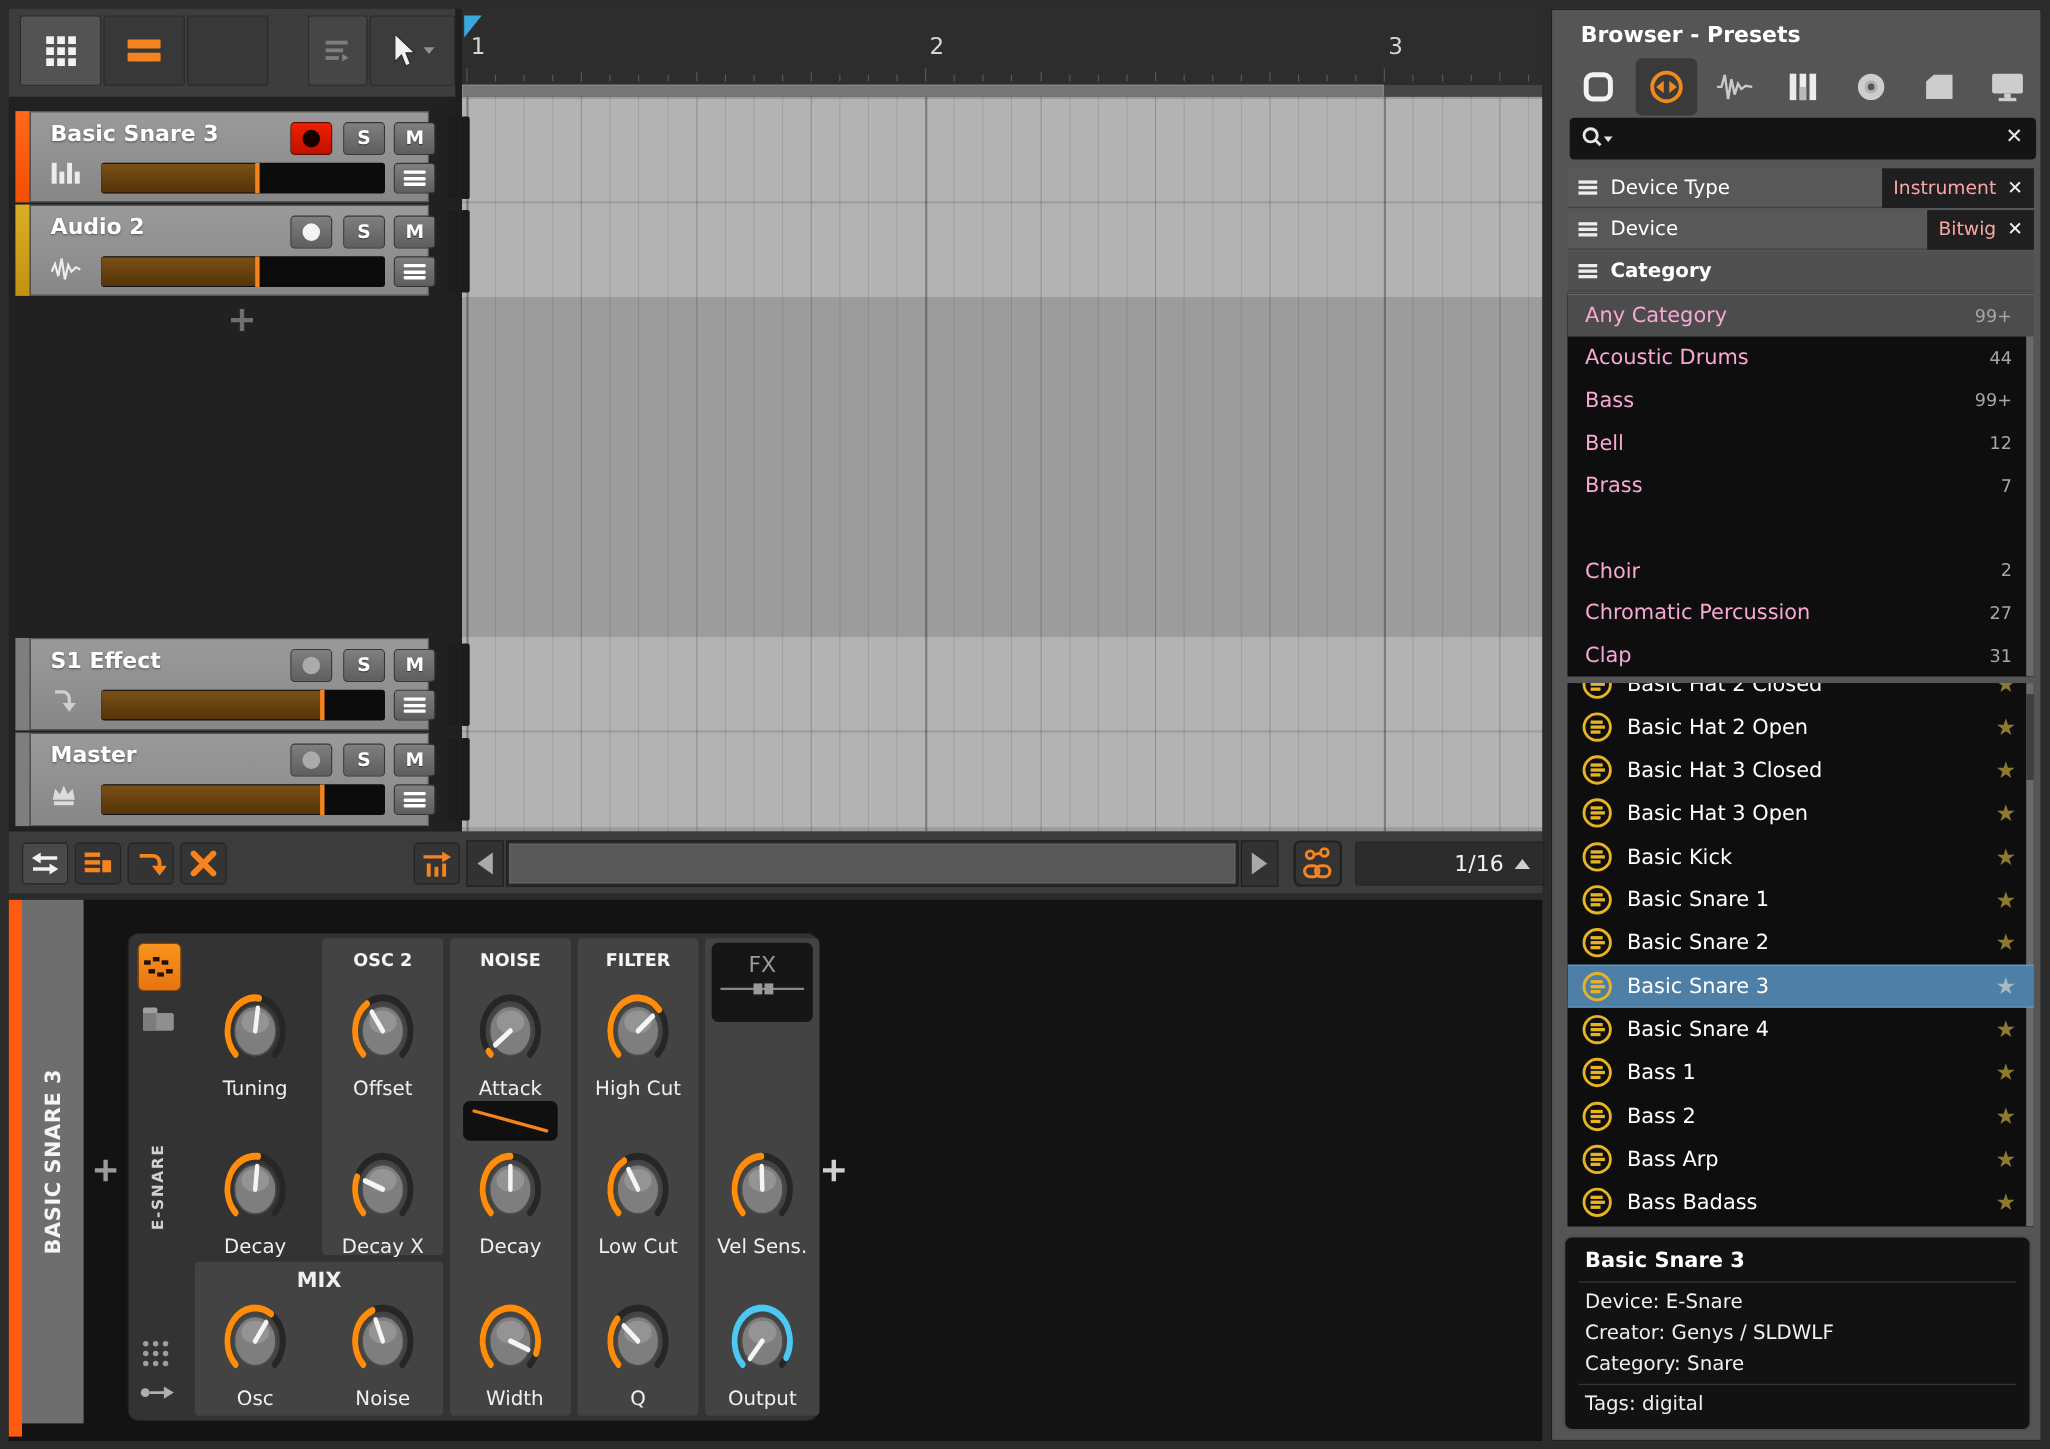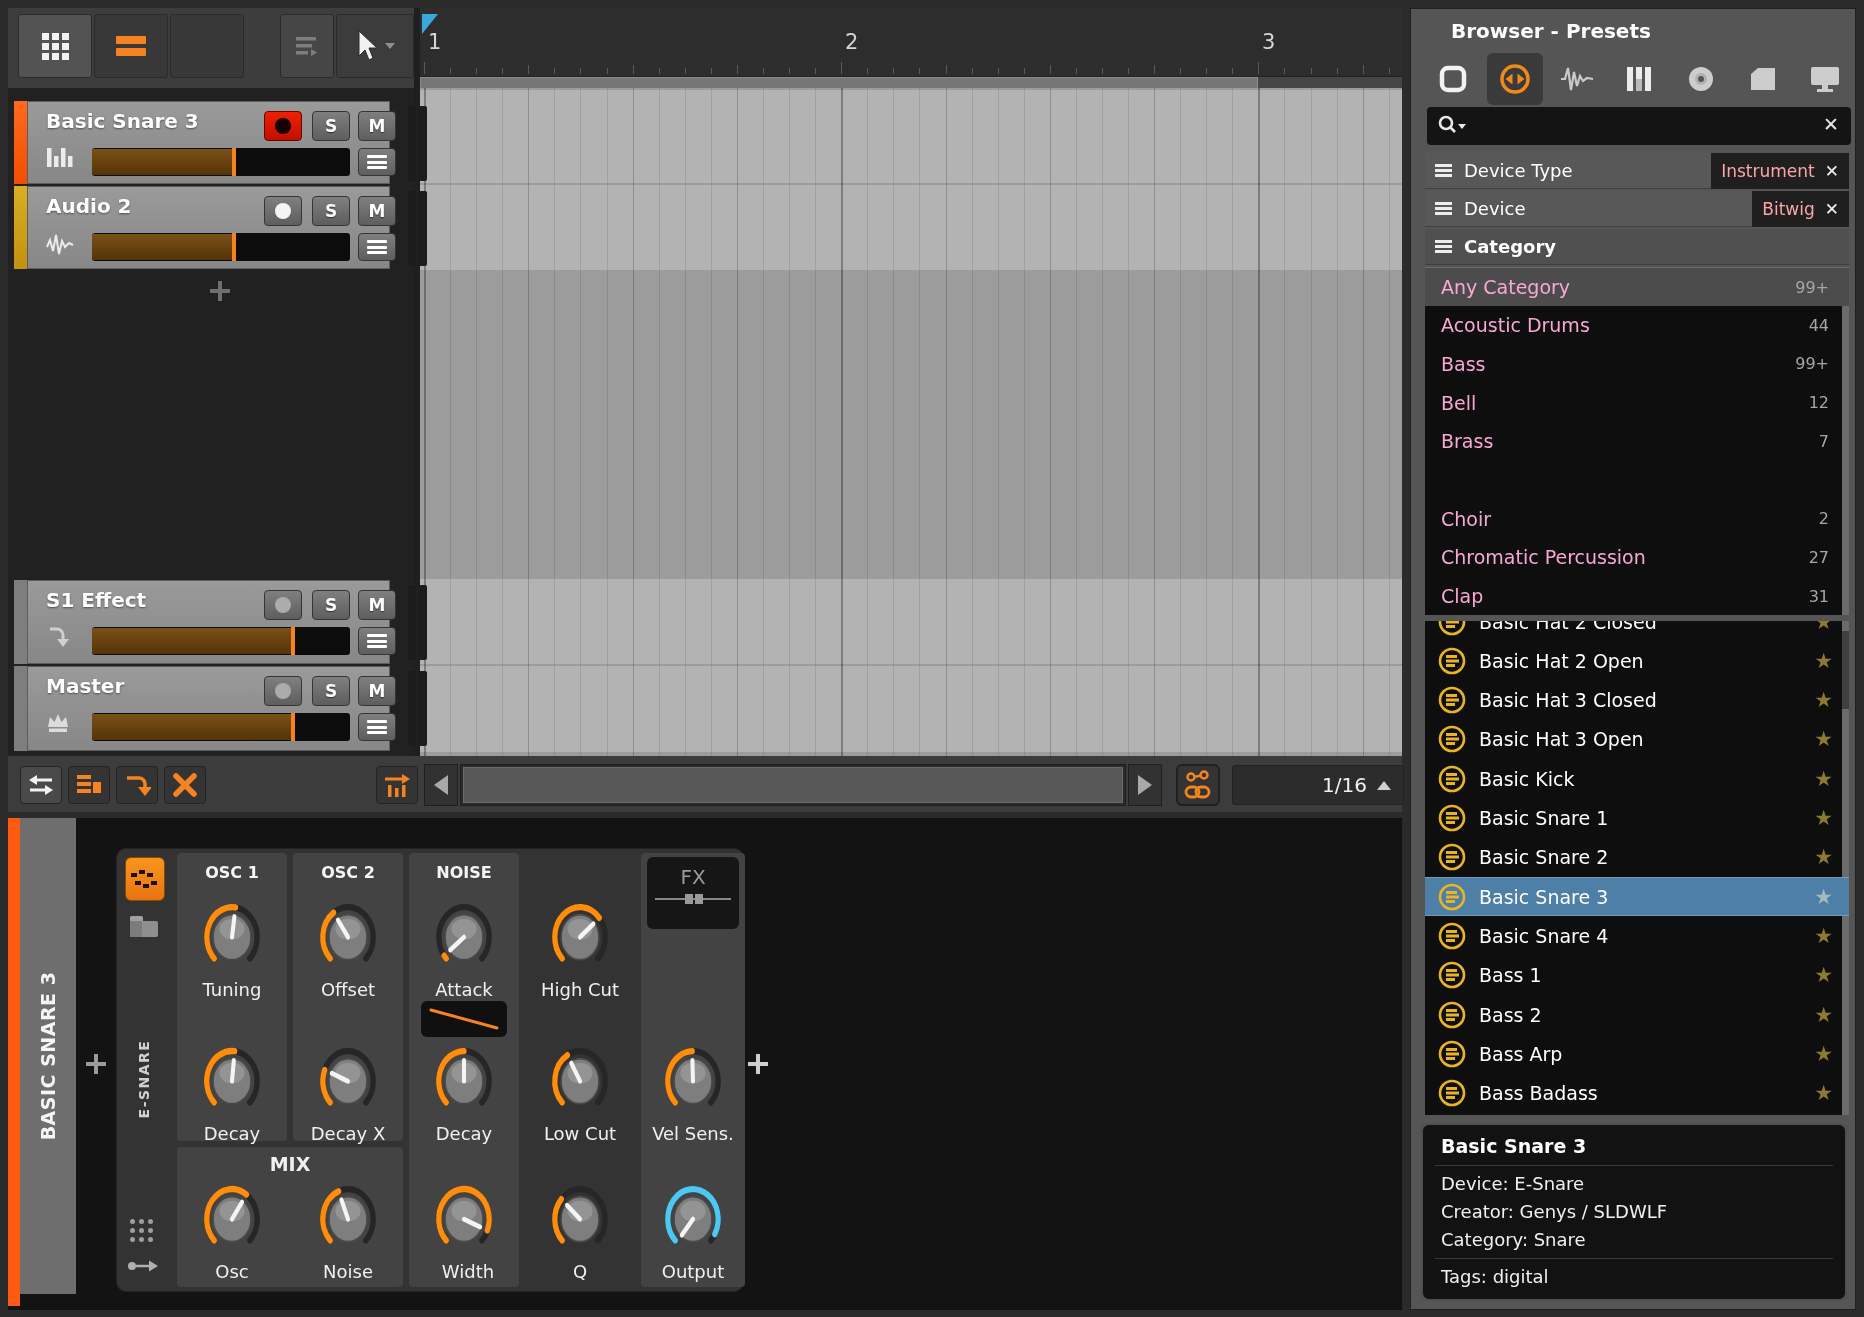--- a/index.html
+++ b/index.html
@@ -94,21 +94,21 @@
                 display:flex; align-items:center; justify-content:center; }
   #dev-name-vert { position:absolute; left:0; top:160px; width:54px; height:140px; display:flex; align-items:center; justify-content:center; }
   #dev-name-vert span { transform:rotate(-90deg); white-space:nowrap; color:#d0d0d0; font-weight:bold;
                         font-size:14px; letter-spacing:1.5px; }
   .dotgrid { position:absolute; left:13px; top:370px; display:grid; grid-template-columns:repeat(3,5px);
              grid-template-rows:repeat(3,5px); gap:4px; }
   .dotgrid span { background:#9e9e9e; border-radius:50%; }
 
   
   #browser { left:1410px; top:8px; width:446px; height:1302px; background:#555; border:1px solid #1f1f1f; }
-  #browser-title { position:absolute; left:40px; top:10px; font-size:20px; font-weight:bold; color:#fff; }
+  #browser-title { position:absolute; left:26px; top:10px; font-size:20px; font-weight:bold; color:#fff; }
   .btab { position:absolute; top:44px; width:56px; height:52px; display:flex; align-items:center; justify-content:center; border-radius:6px; }
   .btab.active { background:#3a3a3a; }
   #searchbox { position:absolute; left:16px; top:98px; width:424px; height:38px; background:#141414; border-radius:4px; }
   #searchbox .x { position:absolute; right:12px; top:6px; color:#e8e8e8; font-size:19px; }
   .frow { position:absolute; left:14px; width:424px; height:36px; background:#585858; border-bottom:1px solid #3f3f3f;
           display:flex; align-items:center; }
   .frow .ham { margin-left:10px; }
   .ham span { display:block; width:17px; height:2.5px; background:#ededed; margin:2.5px 0; }
   .frow .flabel { margin-left:12px; font-size:18px; color:#fff; }
   .fbadge { position:absolute; right:0; top:0; height:36px; background:#1f1f1f; display:flex; align-items:center;
@@ -525,28 +525,28 @@
       </div>
       <div class="abs" style="left:10px;top:408px;">
         <svg width="32" height="18">
           <circle cx="5" cy="9" r="4" fill="#b0b0b0"></circle>
             <line x1="9" y1="9" x2="23" y2="9" stroke="#b0b0b0" stroke-width="2.5"></line>
           <polygon points="22,3.5 31,9 22,14.5" fill="#b0b0b0"></polygon>
         </svg>
       </div>
     </div>
 
-    <div class="dsec" style="left:60px;top:4px;width:110px;height:288px;">
-        <div class="dsec-title">OSC 1</div>
-      </div>
     <div class="dsec" style="left:176px;top:4px;width:110px;height:288px;">
         <div class="dsec-title">OSC 2</div>
       </div>
     <div class="dsec" style="left:292px;top:4px;width:110px;height:434px;">
         <div class="dsec-title">NOISE</div>
+      </div>
+    <div class="dsec" style="left:408px;top:4px;width:110px;height:434px;">
+        <div class="dsec-title">FILTER</div>
       </div>
     <div class="dsec" style="left:524px;top:4px;width:104px;height:434px;"></div>
 
     <div id="fx-box">
       <div class="fxt">FX</div>
       <svg width="92" height="20">
         <line x1="8" y1="10" x2="84" y2="10" stroke="#888" stroke-width="2"></line>
         <rect x="38" y="5" width="8" height="10" fill="#9a9a9a"></rect>
           <rect x="48" y="5" width="8" height="10" fill="#9a9a9a"></rect>
       </svg>

